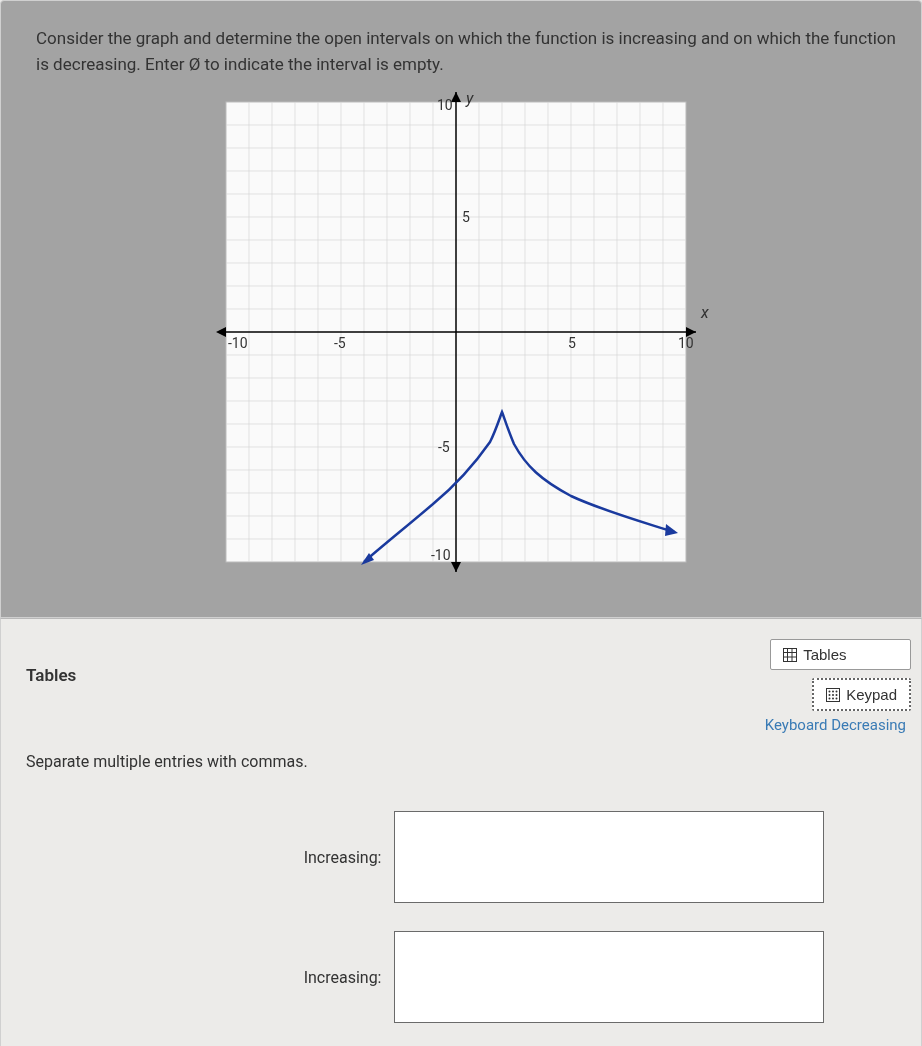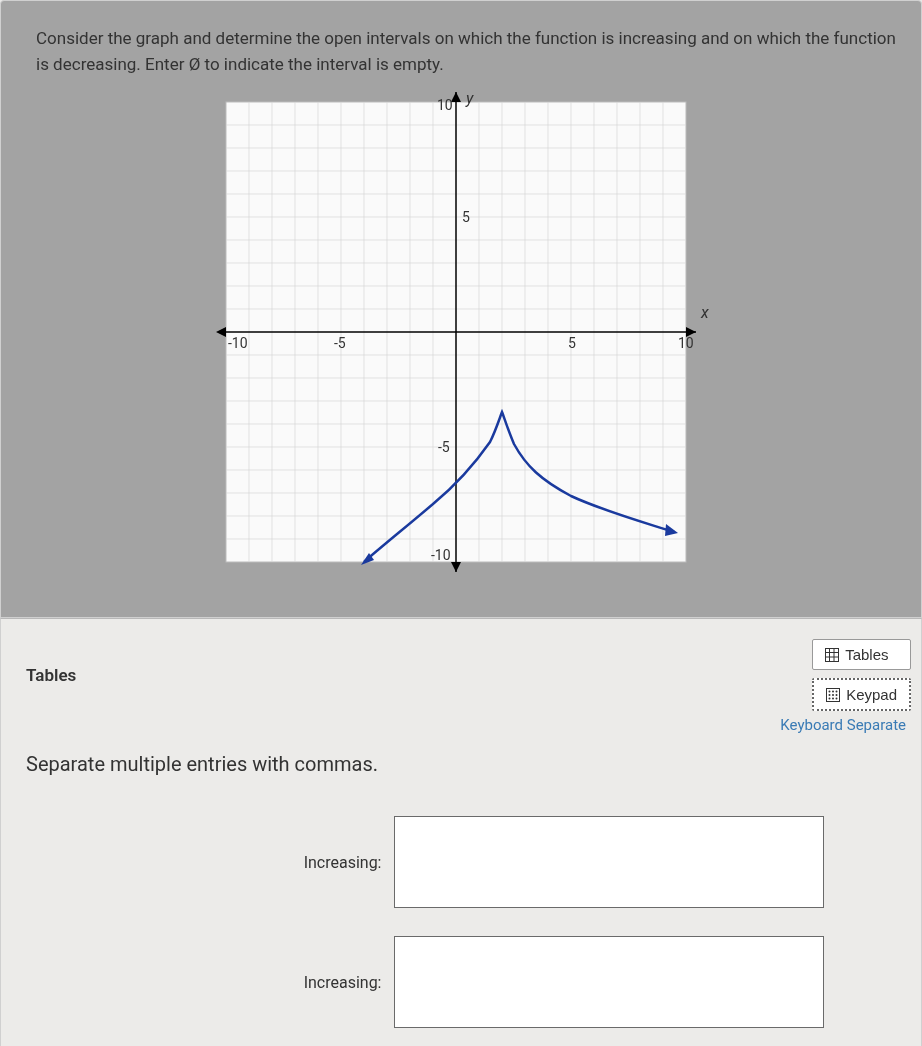--- a/index.html
+++ b/index.html
@@ -55,31 +55,32 @@
       font-size: 15px;
       color: #333;
       cursor: pointer;
       display: inline-flex;
       align-items: center;
       gap: 6px;
       border-radius: 2px;
     }
     .btn.dotted {
       border: 2px dotted #666;
+      margin-left: 42px;
     }
     .keyboard-shortcuts {
       text-align: right;
       color: #3a7bb5;
       font-size: 15px;
       cursor: pointer;
       margin-bottom: 18px;
       padding-right: 5px;
     }
     .instructions {
-      font-size: 20px;
+      font-size: 16px;
       color: #333;
       margin-bottom: 40px;
     }
     .input-row {
       display: flex;
       align-items: center;
       justify-content: center;
       margin-bottom: 28px;
     }
     .input-label {
@@ -214,21 +215,21 @@
             <circle cx="7" cy="7" r="1" fill="#333"></circle>
             <circle cx="10.5" cy="7" r="1" fill="#333"></circle>
             <circle cx="3.5" cy="10.5" r="1" fill="#333"></circle>
             <circle cx="7" cy="10.5" r="1" fill="#333"></circle>
             <circle cx="10.5" cy="10.5" r="1" fill="#333"></circle>
           </svg>
         <span>Keypad</span>
       </button>
     </div>
   </div>
-  <div class="keyboard-shortcuts">Keyboard Separate</div>
+  <div class="keyboard-shortcuts">Keyboard Decreasing</div>
   <p class="instructions">Separate multiple entries with commas.</p>
 
   <div class="input-row">
     <span class="input-label">Increasing:</span>
     <textarea class="answer-input" style=""></textarea>
   </div>
   <div class="input-row">
     <span class="input-label">Increasing:</span>
     <textarea class="answer-input" style=""></textarea>
   </div>

